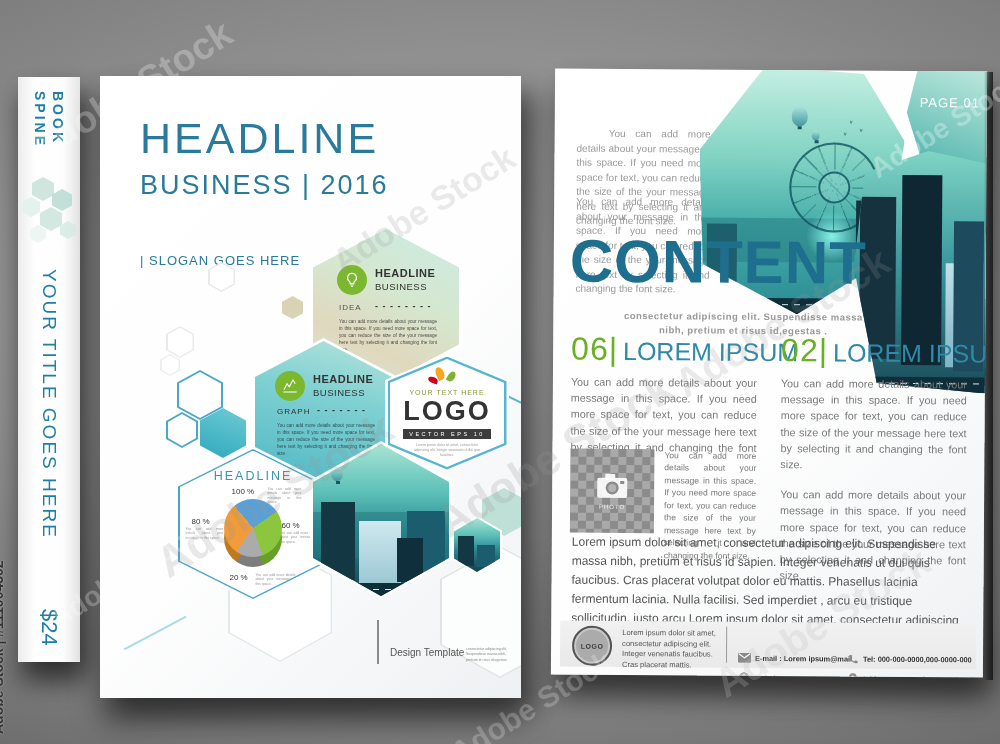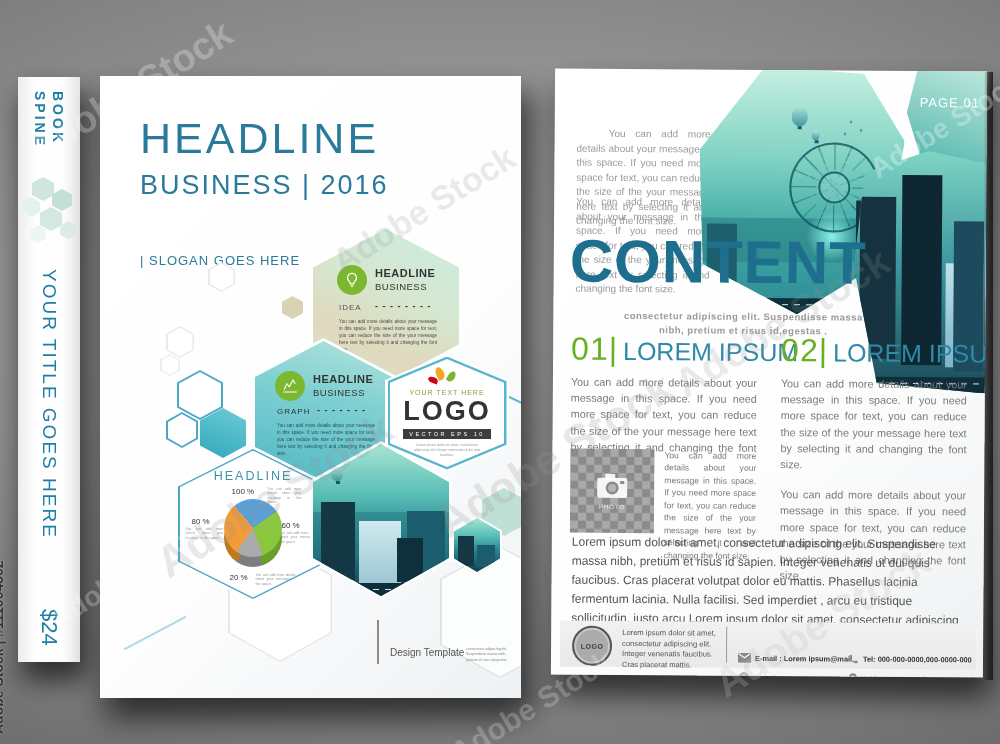--- a/index.html
+++ b/index.html
@@ -322,21 +322,21 @@
       <div class="bldg grid" style="left:92px;top:112px;width:38px;height:104px;background:linear-gradient(#bfe2ec,#7fb3c6);"></div>
       <div class="bldg win" style="right:2px;top:70px;width:30px;height:150px;background:#1d4a5c;"></div>
       <div class="road" style="height:16px;"></div>
     </div>
 
     <div class="abs content-title">CONTENT</div>
     <div class="abs content-sub">consectetur adipiscing elit. Suspendisse massa nibh, pretium et risus id,egestas .</div>
 
     <div class="col col1">
       <div class="sec-head">
-        <span class="sec-num">01|</span><span class="sec-title">LOREM IPSUM</span>
+        <span class="sec-num">06|</span><span class="sec-title">LOREM IPSUM</span>
       </div>
       <p class="body">You can add more details about your message in this space. If you need more space for text, you can reduce the size of the your message here text by selecting it and changing the font size.</p>
       <div class="photo-row">
         <div class="photo">
           <svg style="position:absolute;left:26px;top:24px;" width="32" height="26" viewBox="0 0 32 26">
               <rect x="1" y="5" width="30" height="20" rx="2" fill="#fff" opacity=".9"></rect>
               <rect x="9" y="1" width="10" height="6" rx="1" fill="#fff" opacity=".9"></rect>
               <circle cx="16" cy="15" r="6.5" fill="#8b8b8b"></circle>
               <circle cx="16" cy="15" r="4" fill="#fff" opacity=".35"></circle>
               <rect x="24" y="8" width="4" height="3" fill="#8b8b8b"></rect>

